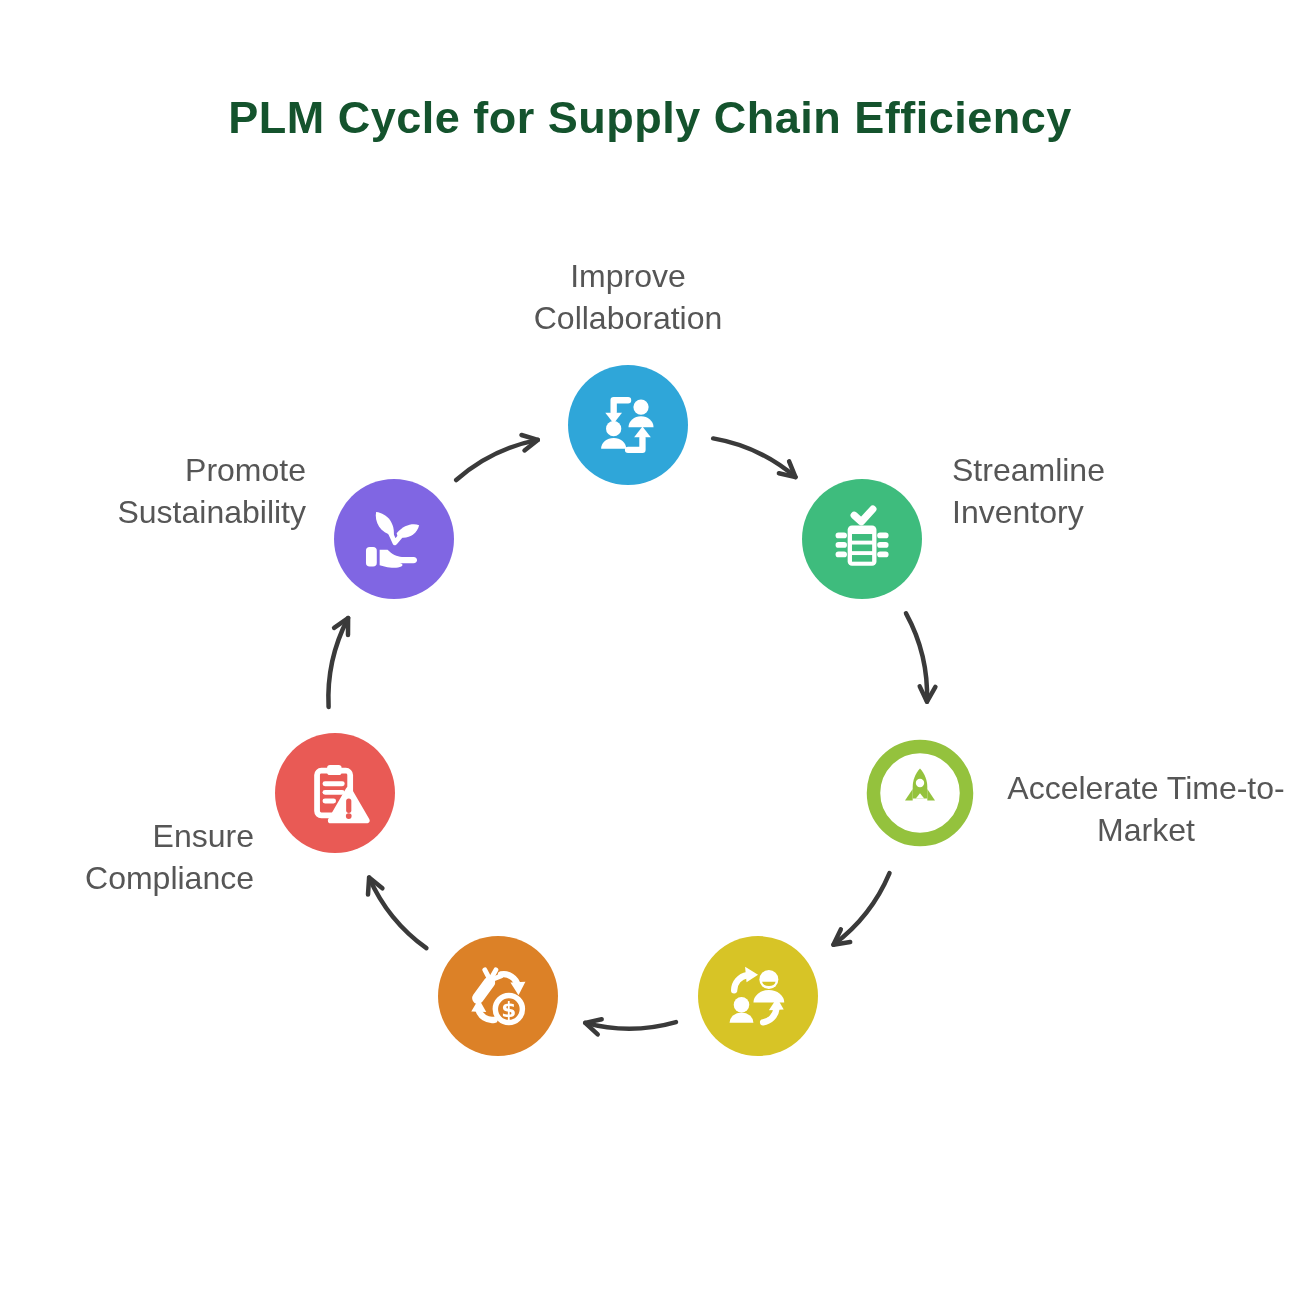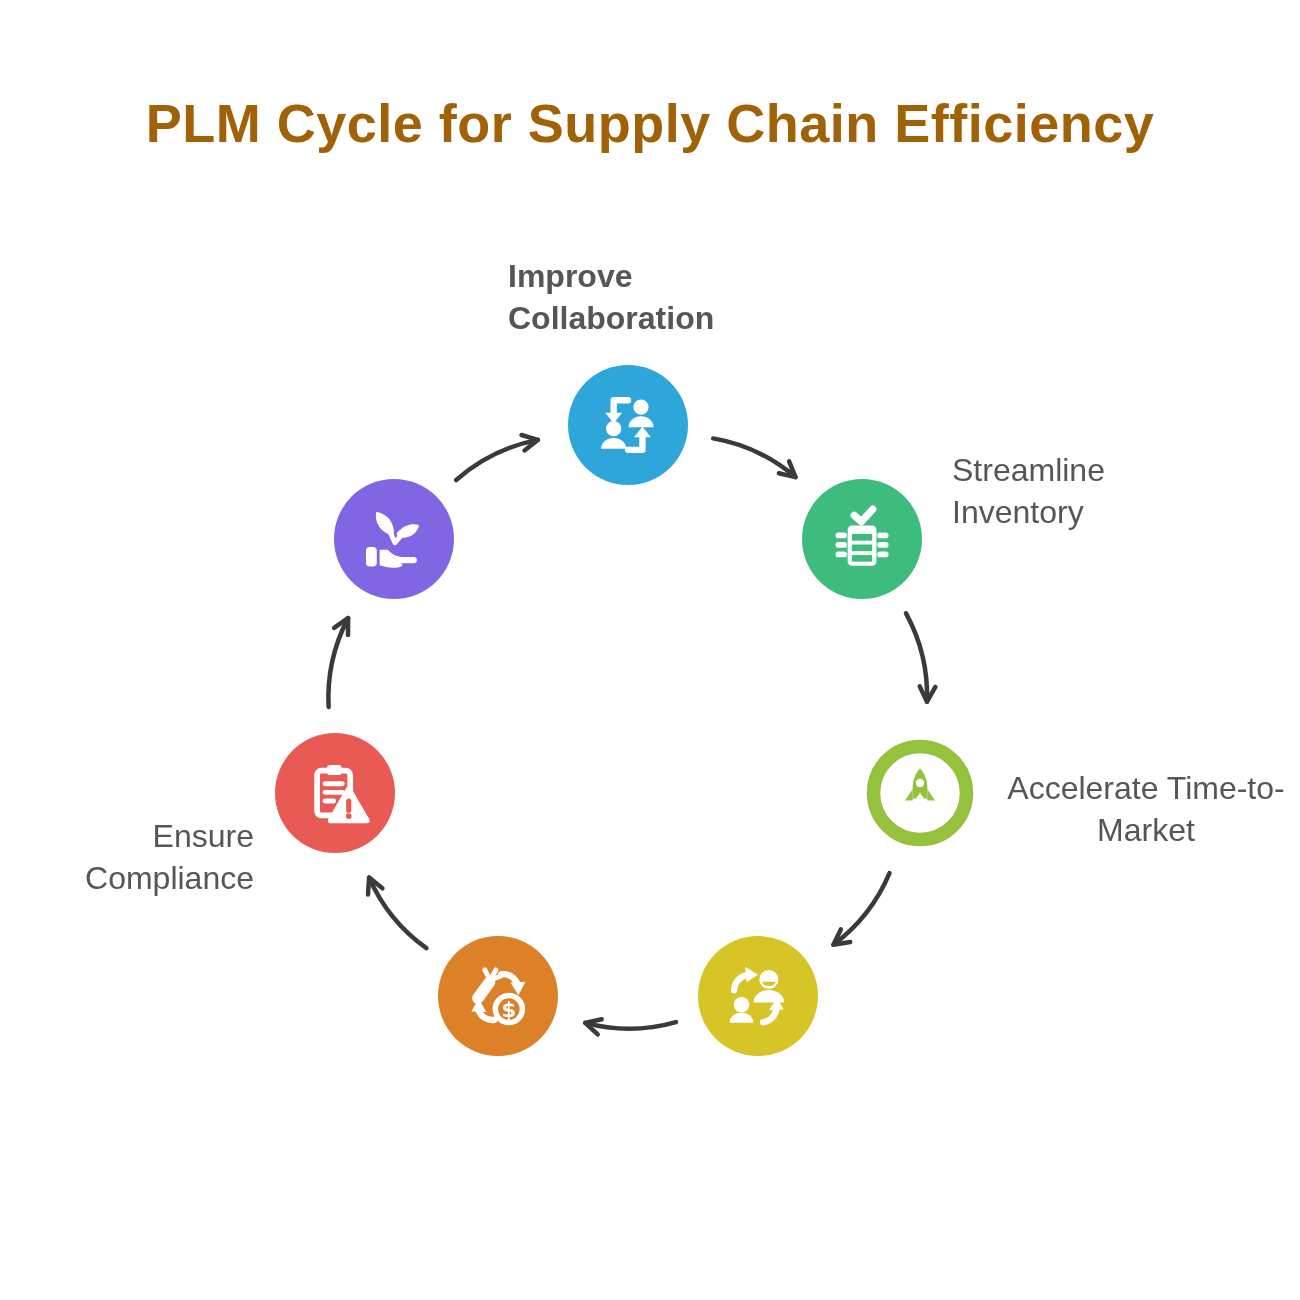--- a/index.html
+++ b/index.html
@@ -1,23 +1,23 @@
 <!DOCTYPE html>
 <html><head>
 <meta charset="utf-8">
 <style>
   html,body{margin:0;padding:0;background:#ffffff;}
   #canvas{position:relative;width:1300px;height:1300px;background:#ffffff;overflow:hidden;
           font-family:"Liberation Sans", sans-serif;}
   #title{position:absolute;left:0;right:0;top:92px;text-align:center;
-         font-size:54px;font-weight:700;color:#a16207;letter-spacing:.5px;}
+         font-size:45px;font-weight:700;color:#14532d;letter-spacing:.5px;}
   .node{position:absolute;width:120px;height:120px;}
   .node svg{display:block;width:120px;height:120px;}
   .label{position:absolute;font-size:32px;line-height:42px;color:#565656;}
-  .t-center{text-align:left;font-weight:bold;}
+  .t-center{text-align:center;}
   .t-left{text-align:left;}
   .t-right{text-align:right;}
   
   .n0{left:568px;top:365px;} .n1{left:802px;top:479px;} .n2{left:860px;top:733px;}
   .n3{left:698px;top:936px;} .n4{left:438px;top:936px;} .n5{left:275px;top:733px;}
   .n6{left:334px;top:479px;}
   
   .l0{left:508px;top:255px;width:240px;}
   .l1{left:952px;top:449px;width:240px;}
   .l2{left:1006px;top:767px;width:280px;text-align:center;}
@@ -165,14 +165,15 @@
       <circle cx="60" cy="60" r="60" fill="currentColor"></circle>
       <g transform="translate(25.5,25.5) scale(1.44)">
         <path d="M23.3 21.5 C14.5 20 10.3 12.2 11.5 5.2 C19.8 6.2 24.5 13.5 23.8 21 Z" fill="#fff"></path>
         <path d="M25.8 20 C30.8 14 37.2 12.8 41.4 14.4 C40 20.8 33.2 24.6 26.6 22.4 Z" fill="#fff"></path>
         <path d="M20.5 17.5 L24.6 26.5 L30.5 19.5" fill="none" stroke="#fff" stroke-width="3.4" stroke-linecap="round" stroke-linejoin="round"></path>
         <rect x="4.5" y="29.5" width="7.5" height="13.5" rx="2.6" fill="#fff"></rect>
         <path d="M14 31.5 L19.5 31.5 C22.5 34.6 26 36.4 29.5 36.4 L37.5 36.4 C40.8 36.4 40.8 40.8 37.5 40.8 L28 40.8 C30 41.2 30.5 42.2 29 43 C26.5 44.3 21.5 44 18 43.2 L14 42.2 Z" fill="#fff"></path>
       </g>
     </svg>
   </div>
+  <div class="label t-right l6">Promote Sustainability</div>
 
 </div>
 
 </body></html>

